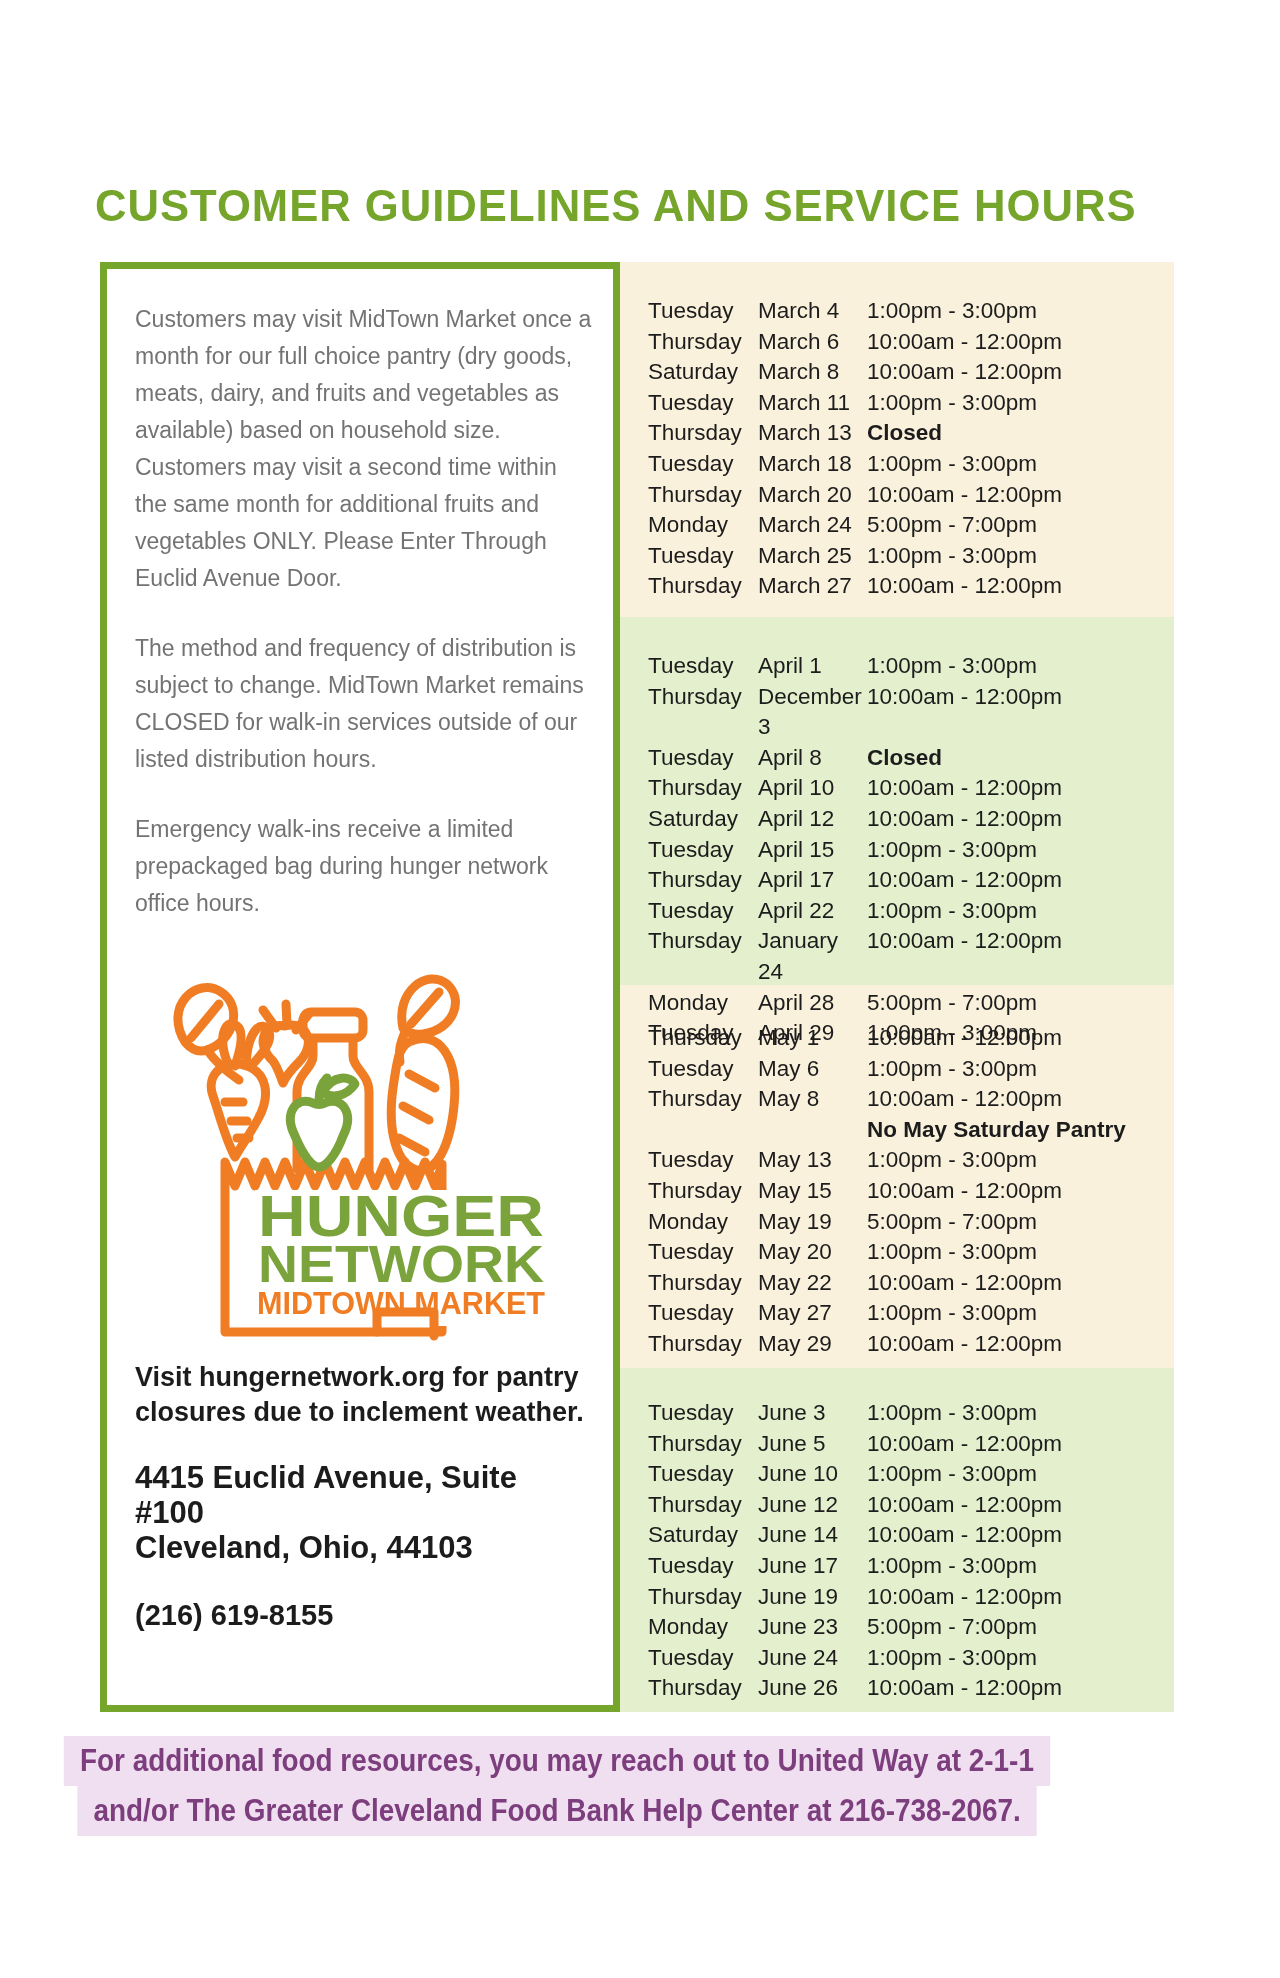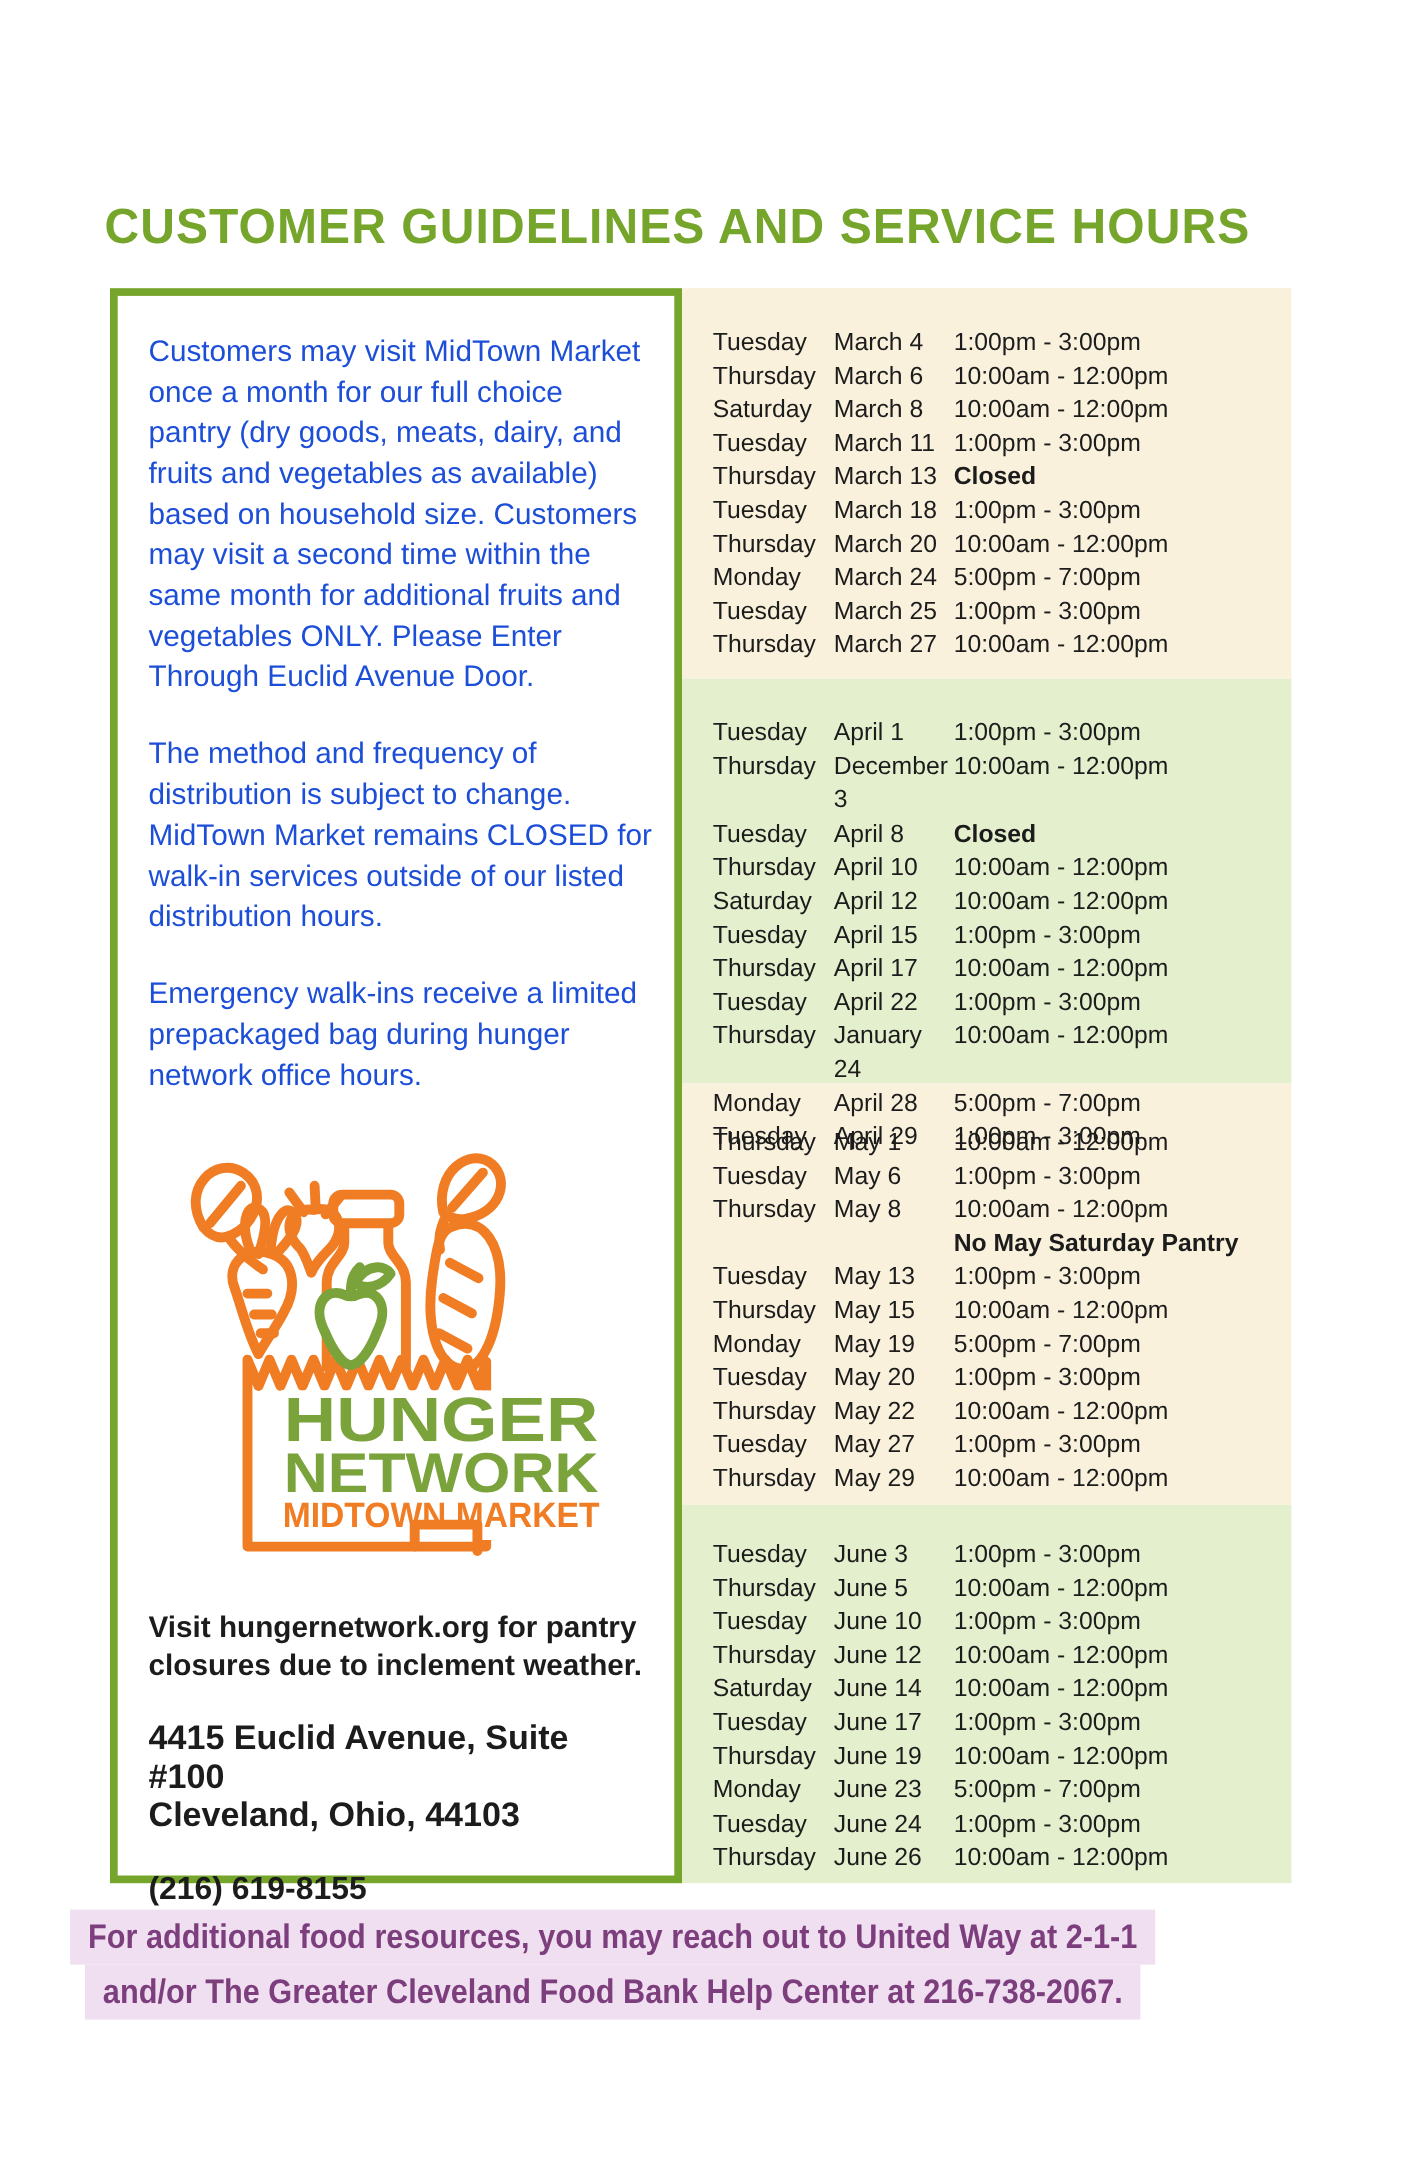--- a/index.html
+++ b/index.html
@@ -20,30 +20,30 @@
 
   
   .content { position:absolute; left:100px; top:262px; display:flex; }
 
   .info-box {
     box-sizing:border-box; width:520px; height:1450px;
     border:7px solid var(--box-green); background:#ffffff;
     padding:14px 20px 0 22px;
   }
   .para {
-    margin:18px 0 0 6px; font-size:27px; line-height:37px; color:#1d4ed8;
+    margin:18px 0 0 6px; font-size:23px; line-height:37px; color:#737373;
   }
   .para + .para { margin-top:33px; }
   .para-gap { margin-top:44px; }
 
   .logo-wrap { margin:42px 0 0 14px; width:430px; }
   .logo-wrap svg { display:block; }
 
   .bold-note {
-    margin:44px 0 0 6px; font-weight:bold; font-size:27px; line-height:35px;
+    margin:16px 0 0 6px; font-weight:bold; font-size:27px; line-height:35px;
   }
   .address { margin:30px 0 0 6px; font-weight:bold; font-size:31px; line-height:35px; }
   .phone   { margin:34px 0 0 6px; font-weight:bold; font-size:29px; }
 
   
   .schedule { width:554px; height:1742px; }
   .month { box-sizing:border-box; padding:34px 0 0 28px; }
   .month.m-0 { height:355px; }
   .month.m-1 { height:368px; }
   .month.m-2 { height:383px; padding-top:38px; }

